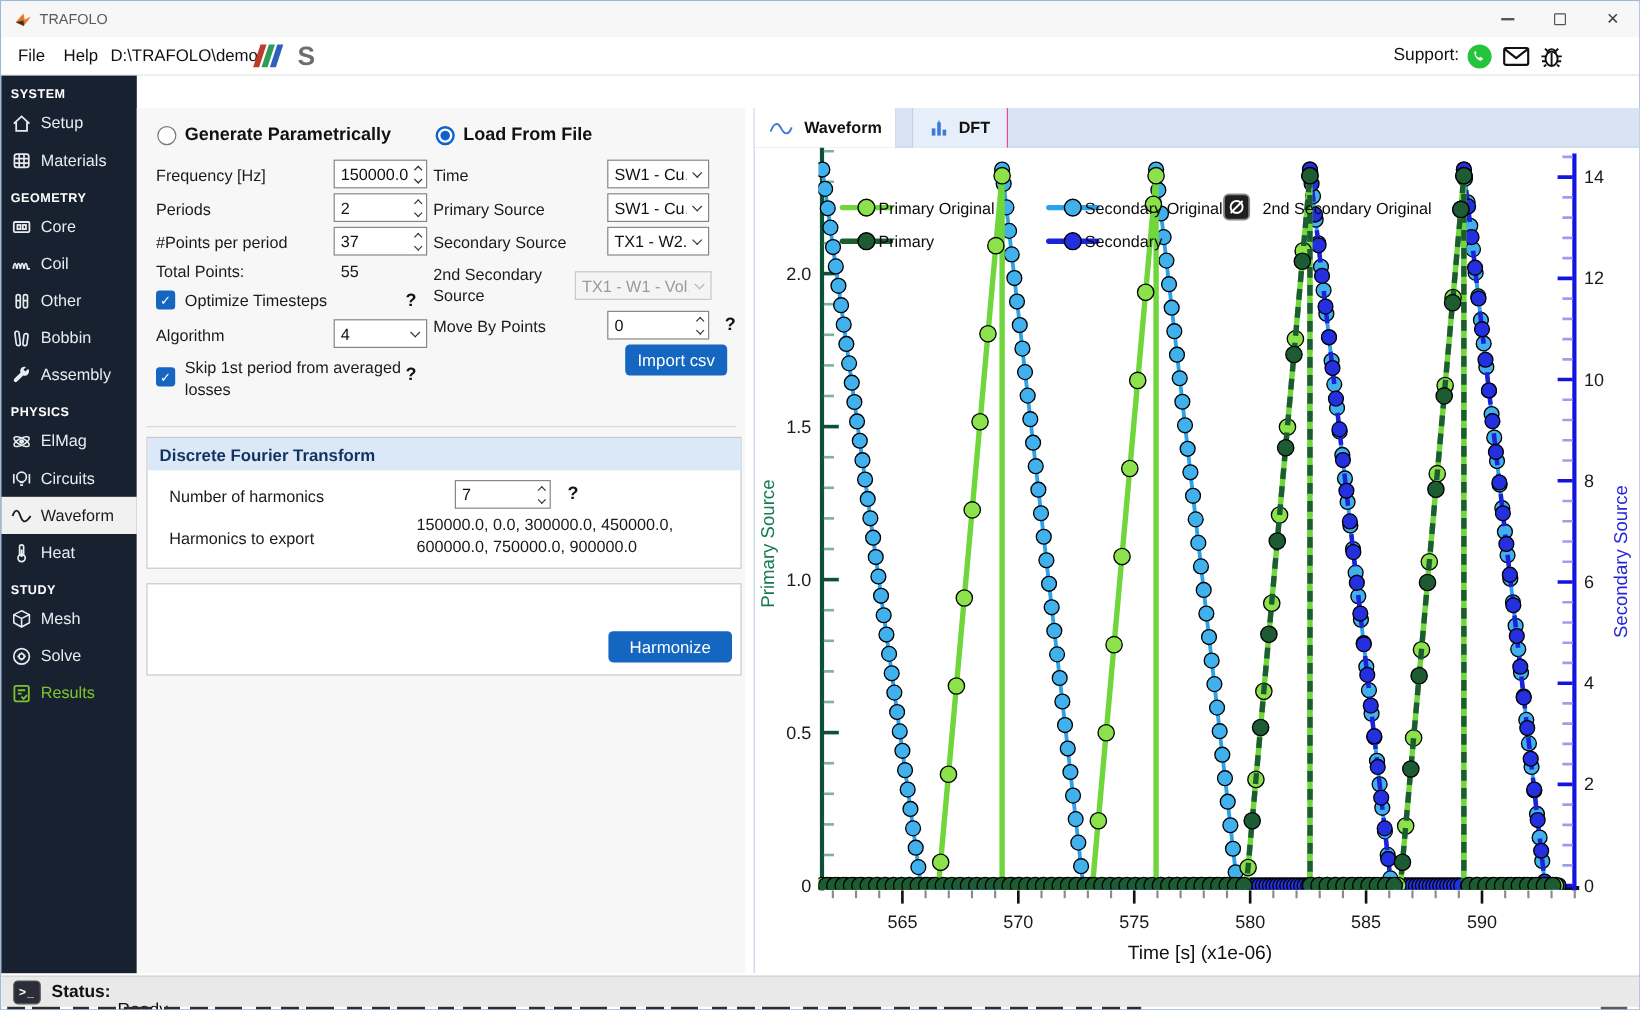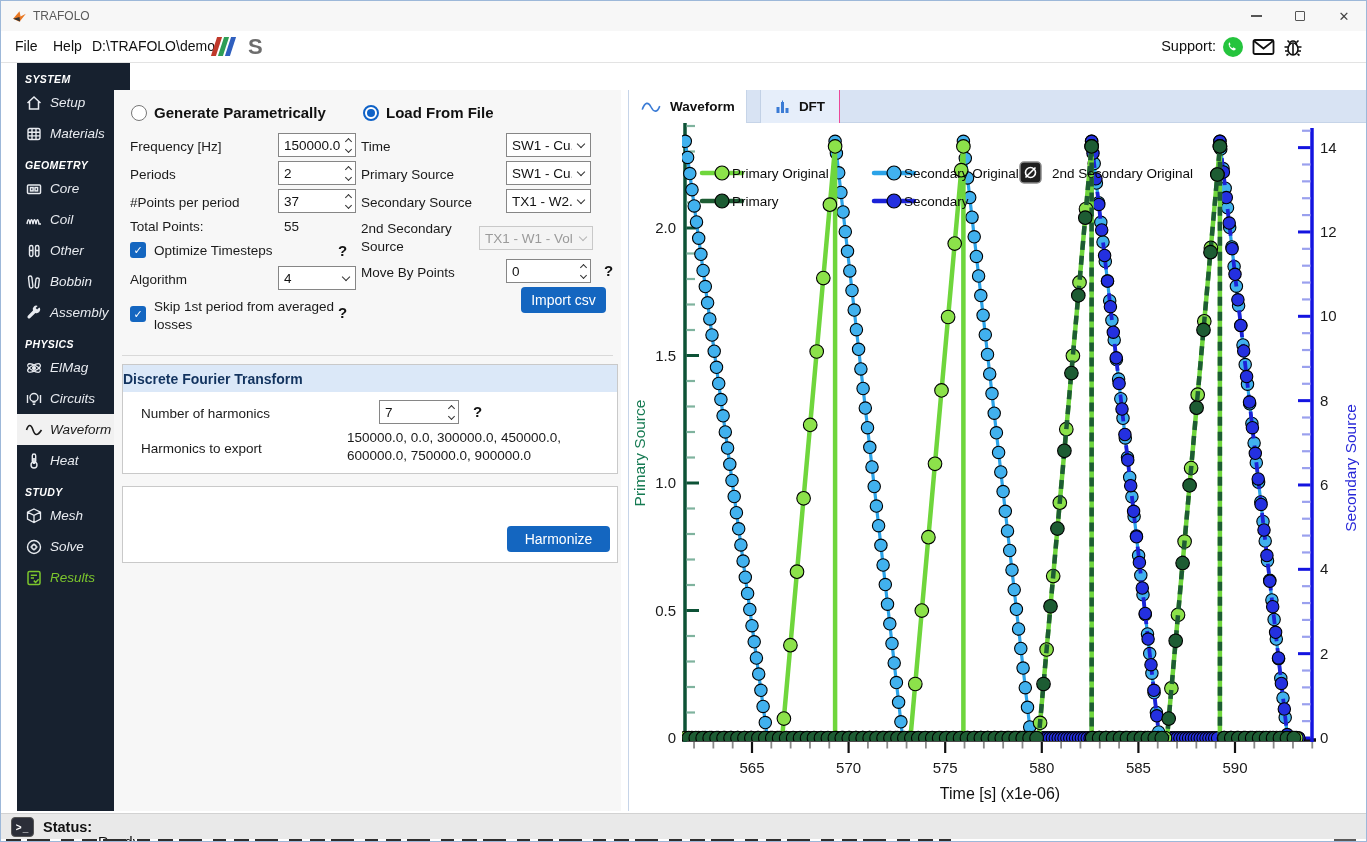--- a/index.html
+++ b/index.html
@@ -24,21 +24,21 @@
   .support { position:absolute; right:150px; top:7px; font-size:14.5px; color:#111; }
   .sup-icon { position:absolute; top:5px; width:22px; height:22px; }
 
   
   .tabrow { position:absolute; left:113px; top:62px; right:0; height:27px; background:#fff; border-bottom:2px solid #e8782c; }
   .main-tab { position:absolute; left:2px; top:0; height:27px; width:192px; background:#fff; border:1.5px solid #e8782c; border-bottom:none; display:flex; align-items:center; gap:9px; padding-left:14px; z-index:3; cursor:pointer; }
   .main-tab::after { content:""; position:absolute; left:0; right:0; bottom:-2px; height:2px; background:#fff; }
   .main-tab-label { font-size:14px; font-weight:600; color:#111; }
 
   
-  .sidebar { position:absolute; left:16px; top:62px; width:113px; height:748px; background:#17212f; color:#e8ebf0;font-style:italic; }
+  .sidebar { position:absolute; left:0; top:62px; width:113px; height:748px; background:#17212f; color:#e8ebf0; }
   .side-section-title { padding:10px 8px 2px 8px; font-size:10.5px; font-weight:700; color:#fff; letter-spacing:.4px; }
   .side-item { height:31px; display:flex; align-items:center; gap:7px; padding-left:8px; font-size:13.5px; color:#e8ebf0; cursor:pointer; }
   .side-item svg { flex:0 0 auto; }
   .side-item.selected { background:#f1f1f1; color:#1a1a1a; }
   .side-item.green { color:#7cc62d; }
 
   
   .form-panel { position:absolute; left:113px; top:89px; width:507px; height:721px; background:#f7f7f7; font-size:13.5px; color:#1a1a1a; }
   .abs { position:absolute; }
   .radio { width:16px; height:16px; border-radius:50%; background:#fff; border:1px solid #777; display:inline-block; }
@@ -54,21 +54,21 @@
   .chev.down { transform:rotate(45deg); margin-bottom:2px; }
   .dd .ddchev { width:18px; display:flex; justify-content:center; }
   .dd .ddchev .chev { width:6px; height:6px; }
   .dd.disabled { background:#f4f4f4; border-color:#c9c9c9; color:#9a9a9a; }
   .dd.disabled .val { color:#9a9a9a; }
   .dd.disabled .chev { border-color:#b5b5b5; }
   .help { font-weight:700; font-size:15px; color:#111; }
   .blue-btn { background:#1466c0; color:#fff; border:none; border-radius:4px; font-size:14px; font-family:inherit; cursor:pointer; }
   .divider { position:absolute; left:8px; width:491px; height:1px; background:#d9d9d9; }
   .group-box { position:absolute; left:8px; width:496px; background:#fff; border:1px solid #c9c9c9; }
-  .group-head { height:27px; background:#dbe8f8; display:flex; align-items:center; padding-left:0; font-size:14px; font-weight:700; color:#12335f; }
+  .group-head { height:27px; background:#dbe8f8; display:flex; align-items:center; padding-left:10px; font-size:14px; font-weight:700; color:#12335f; }
   .wrap2 { line-height:1.35; }
 
   
   .plot-panel { position:absolute; left:627px; top:89px; width:740px; height:721px; background:#fff; border-left:1px solid #c6d4e8; }
   .plot-tabs { position:absolute; left:0; top:0; width:100%; height:33px; background:#d8e3f3; border-bottom:1px solid #c6d4e8; }
   .ptab { position:absolute; top:0; height:33px; display:flex; align-items:center; gap:8px; justify-content:center; font-size:13.5px; font-weight:700; color:#111; cursor:pointer; }
   .ptab.active { left:0; width:118px; background:#fff; border-right:1px solid #c6d4e8; }
   .ptab.idle { left:131px; width:80px; background:#e6eefa; border-left:1px solid #c2d1e6; border-right:1px solid #ec4899; }
   svg text { font-family:"Liberation Sans","DejaVu Sans",sans-serif; }
 

